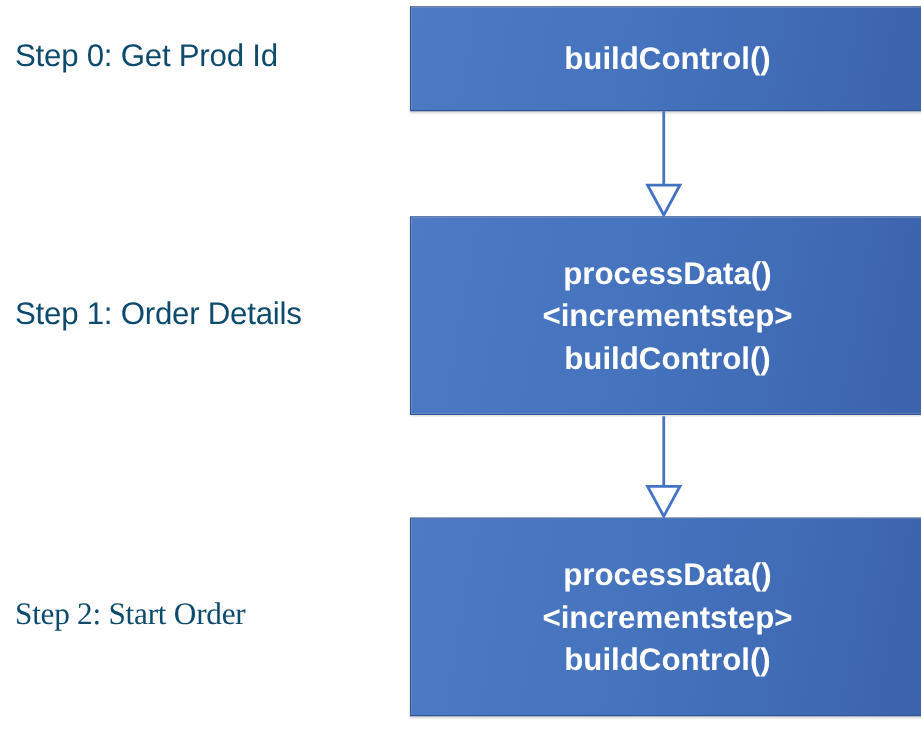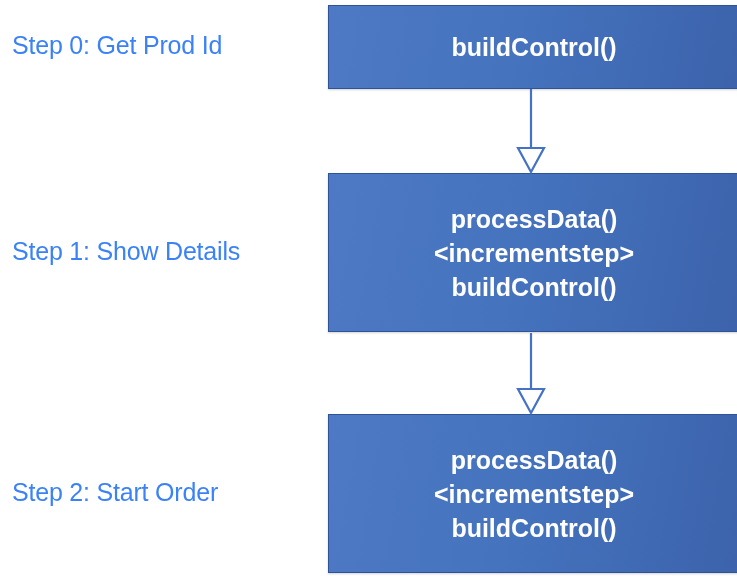--- a/index.html
+++ b/index.html
@@ -21,31 +21,31 @@
     top: 0;
     width: 737px;
     height: 587px;
   }
 
   
   .step-label {
     position: absolute;
     left: 12px;
     width: 300px;
-    color: #3b82f6;
+    color: #0c4a6e;
     font-family: "Liberation Sans", sans-serif;
     font-size: 25px;
     line-height: 30px;
     letter-spacing: -0.2px;
     white-space: nowrap;
     text-align: left;
   }
   #step-label-0 { top: 30px; }
   #step-label-1 { top: 236px; }
-  #step-label-2 { top: 477px; }
+  #step-label-2 { top: 477px; font-family: Liberation Serif, serif; }
 
   
   .proc-box {
     position: absolute;
     left: 328px;
     width: 412px;            
     box-sizing: border-box;
     border: 1px solid #2E5496;
     background: linear-gradient(100deg, #4E79C4 0%, #4573BE 45%, #3C63AC 100%);
     color: #ffffff;
@@ -79,21 +79,21 @@
     pointer-events: none;
   }
 </style>
 </head>
 <body>
 
 <div id="diagram">
 
   <div class="step-label" id="step-label-0">Step 0: Get Prod Id</div>
 
-  <div class="step-label" id="step-label-1">Step 1: Show Details</div>
+  <div class="step-label" id="step-label-1">Step 1: Order Details</div>
 
   <div class="step-label" id="step-label-2">Step 2: Start Order</div>
 
   <div class="proc-box" id="proc-box-0">
     <span class="line">buildControl()</span>
   </div>
 
   <div class="proc-box" id="proc-box-1">
     <span class="line">processData()</span>
     <span class="line">&lt;incrementstep&gt;</span>

